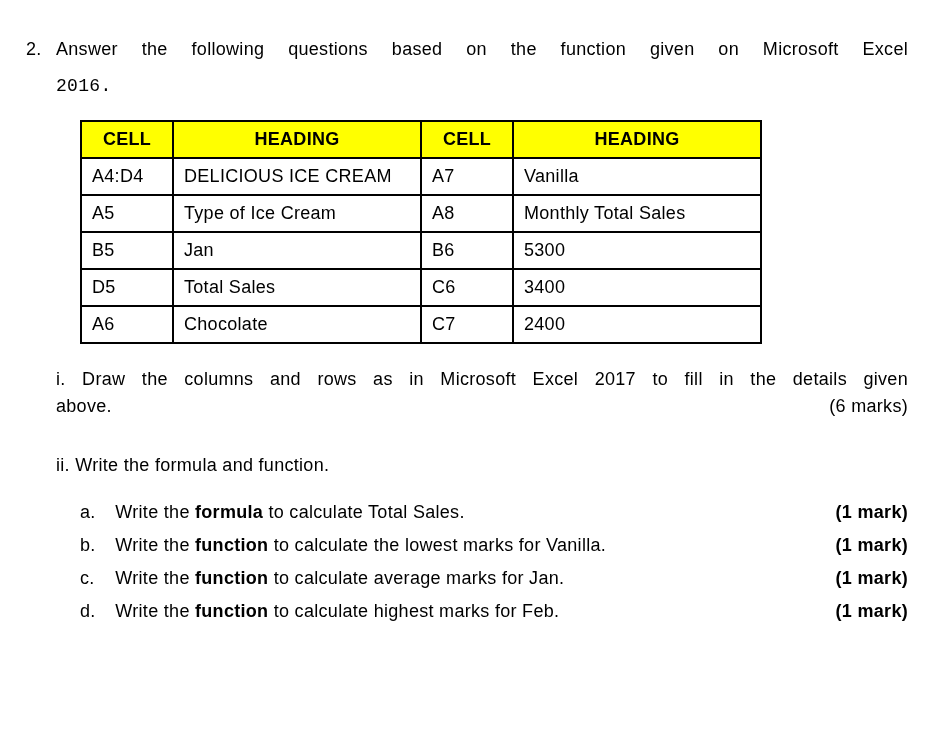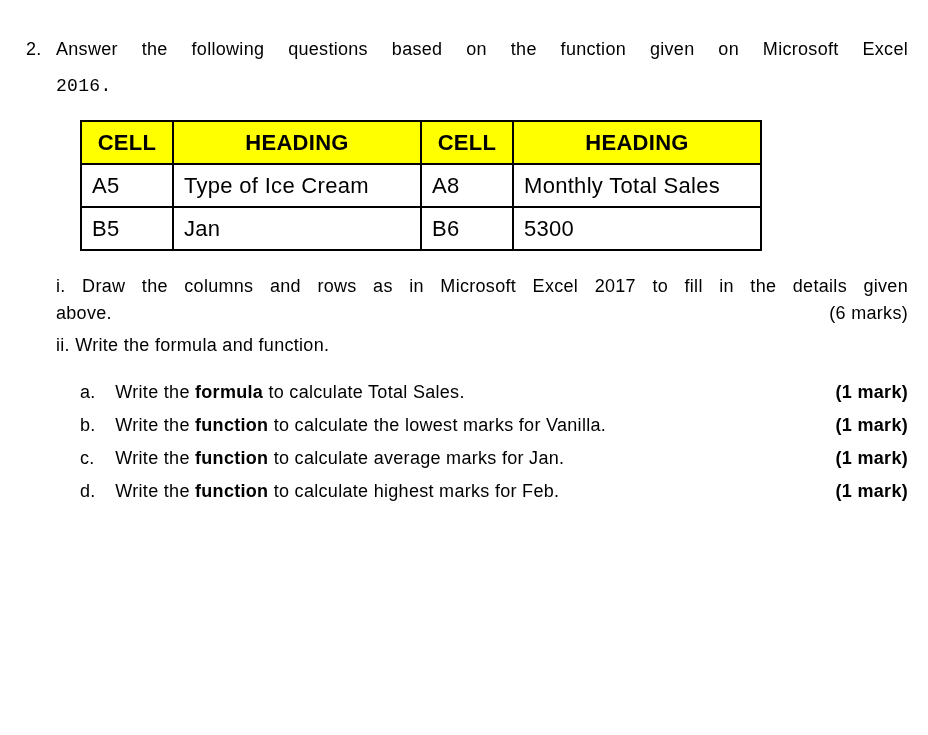--- a/index.html
+++ b/index.html
@@ -22,21 +22,21 @@
     margin-bottom: 10px;
   }
   .intro-line2 {
     margin-bottom: 20px;
     font-family: Liberation Mono, monospace;
   }
 
   table.data {
     border-collapse: collapse;
     margin: 8px 0 22px 24px;
-    font-size: 22px;
+    font-size: 18px;
   }
   table.data th, table.data td {
     border: 2px solid #000;
     padding: 4px 10px;
     text-align: left;
     font-weight: 400;
     vertical-align: middle;
   }
   table.data th {
     background: #ffff00;
@@ -45,21 +45,21 @@
   }
   .cell-col { width: 70px; }
   .head-col { width: 226px; }
 
   .sub-i {
     text-align: justify;
     text-align-last: justify;
     margin-top: 6px;
   }
   .sub-i2 {
-    margin-bottom: 5px;
+    margin-bottom: 32px;
     overflow: hidden;
   }
   .sub-i2 span:first-child { float: left; }
   .sub-i2 span:last-child  { float: right; }
   .sub-ii { margin-bottom: 20px; }
 
   ol.letters {
     list-style: none;
     padding: 0;
     margin: 12px 0 0 24px;
@@ -87,30 +87,48 @@
       <thead>
         <tr>
           <th class="cell-col">CELL</th>
           <th class="head-col">HEADING</th>
           <th class="cell-col">CELL</th>
           <th class="head-col">HEADING</th>
         </tr>
       </thead>
       <tbody>
         <tr>
+          <td>A4:D4</td>
+          <td>DELICIOUS ICE CREAM</td>
+          <td>A7</td>
+          <td>Vanilla</td>
+        </tr>
+        <tr>
           <td>A5</td>
           <td>Type of Ice Cream</td>
           <td>A8</td>
           <td>Monthly Total Sales</td>
         </tr>
         <tr>
           <td>B5</td>
           <td>Jan</td>
           <td>B6</td>
           <td>5300</td>
+        </tr>
+        <tr>
+          <td>D5</td>
+          <td>Total Sales</td>
+          <td>C6</td>
+          <td>3400</td>
+        </tr>
+        <tr>
+          <td>A6</td>
+          <td>Chocolate</td>
+          <td>C7</td>
+          <td>2400</td>
         </tr>
       </tbody>
     </table>
 
     <div class="sub-i">i. Draw the columns and rows as in Microsoft Excel 2017 to fill in the details given</div>
     <div class="sub-i2">
       <span>above.</span>
       <span>(6 marks)</span>
     </div>
 

